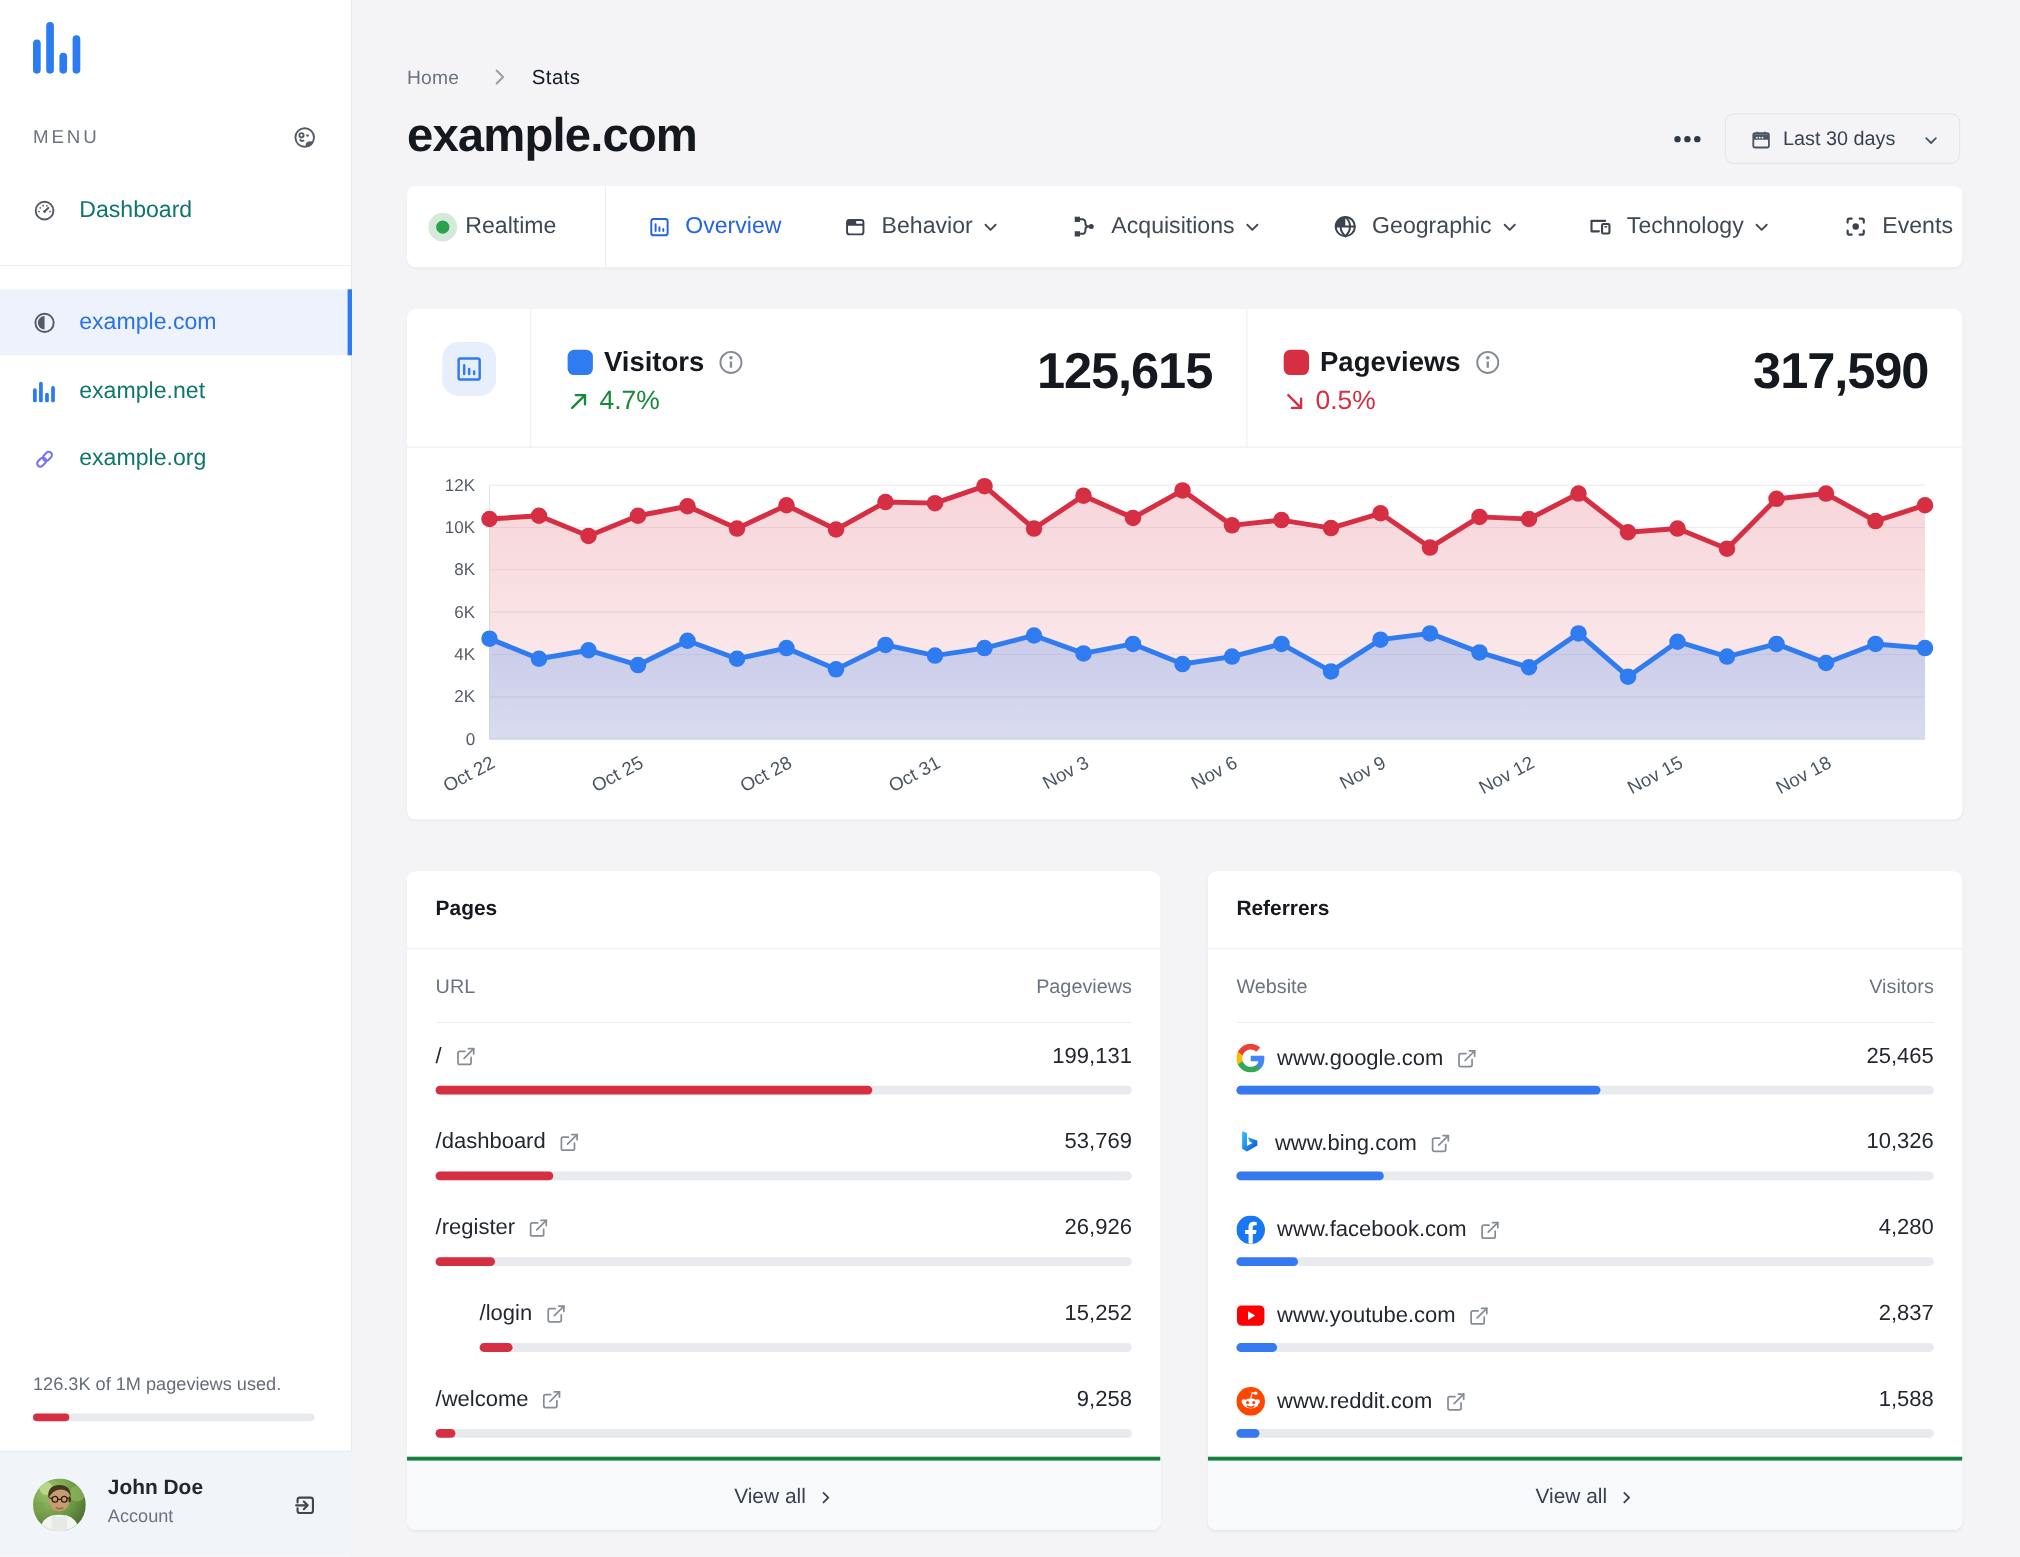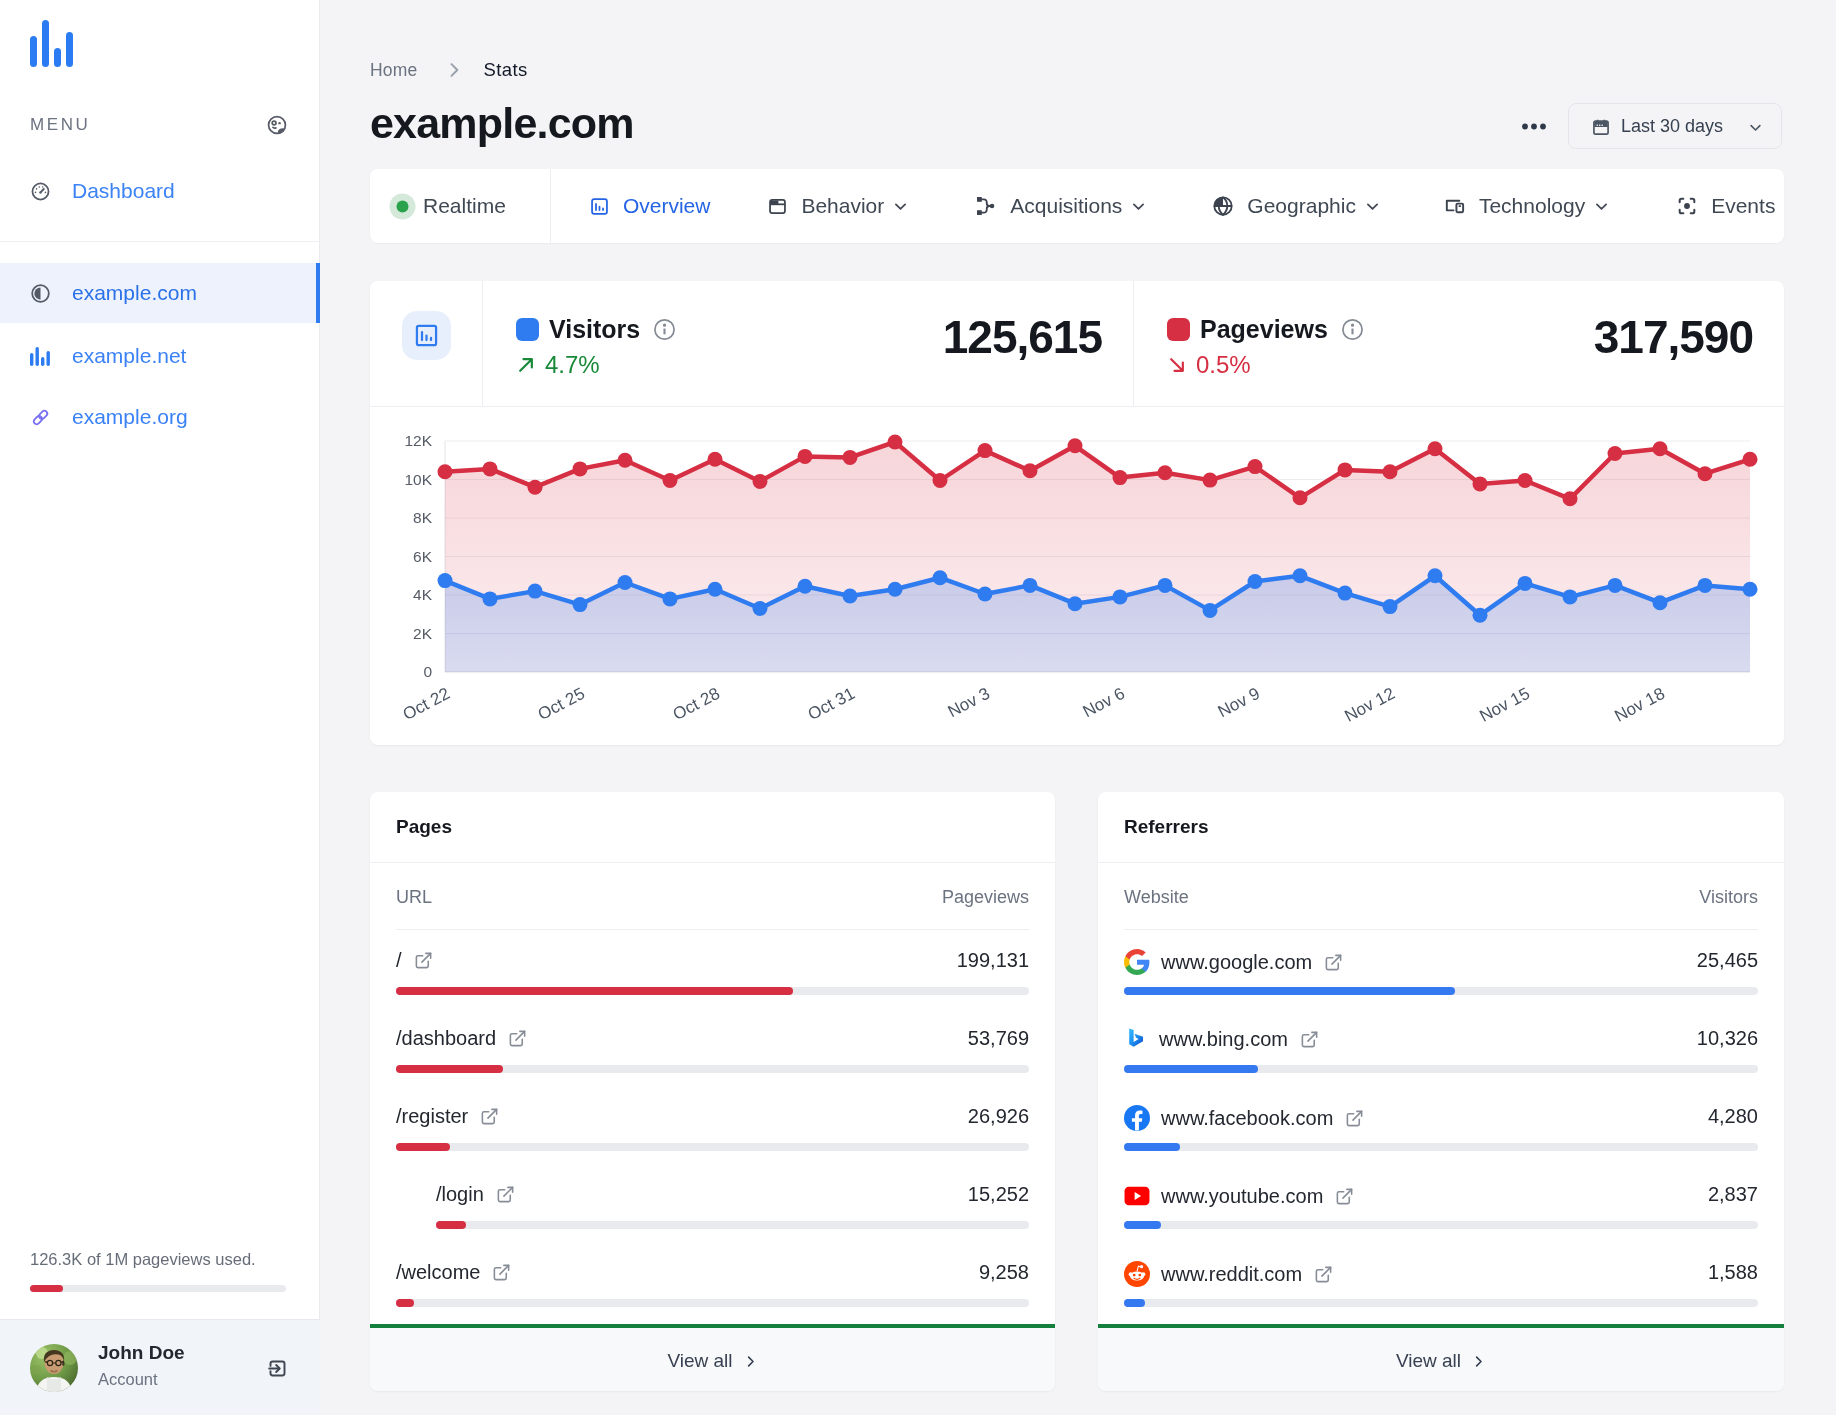--- a/index.html
+++ b/index.html
@@ -5,21 +5,21 @@
 * { margin:0; padding:0; box-sizing:border-box; }
 html,body { width:1836px; height:1415px; overflow:hidden; }
 body { font-family:"Liberation Sans", sans-serif; background:#f4f4f6; color:#1f2430; }
 .sidebar { position:fixed; left:0; top:0; width:320px; height:1415px; background:#fff; border-right:1px solid #e9eaee; }
 .logo { position:absolute; left:30px; top:20px; }
 .menurow { position:absolute; left:30px; top:112px; width:260px; height:26px; }
 .menurow .t { font-size:17px; letter-spacing:2.6px; color:#6b7280; line-height:26px;margin-top:40px; }
 .menurow svg { position:absolute; right:2px; top:2px; }
 .navitem { position:absolute; left:0; width:320px; height:60px; }
 .navitem .ic { position:absolute; left:30px; top:50%; margin-top:-10px; }
-.navitem .lb { position:absolute; left:72px; top:50%; transform:translateY(-50%); font-size:21px; color:#3b82f6; }
+.navitem .lb { position:absolute; left:72px; top:50%; transform:translateY(-50%); font-size:21px; color:#0f766e; }
 .navitem.active { background:#edf2fd; }
 .navitem.active:after { content:""; position:absolute; right:0; top:0; width:4px; height:100%; background:#2f7bf0; }
 .navitem.active .lb { color:#2b72e8; }
 .sbdivider { position:absolute; left:0; top:241px; width:320px; height:1px; background:#eceef1; }
 .usage { position:absolute; left:30px; top:1250px; width:256px; }
 .usage .t { font-size:16.5px; color:#666d78; }
 .usage .track { margin-top:16px; width:256px; height:7px; border-radius:4px; background:#e8eaed; }
 .usage .fill { width:33px; height:7px; border-radius:4px; background:#d62e42; }
 .sbfooter { position:absolute; left:0; bottom:0; width:320px; height:96px; background:#f1f4f9; border-top:1px solid #e7e9ee; }
 .avatar { position:absolute; left:30px; top:24px; width:48px; height:48px; border-radius:50%; overflow:hidden; }

